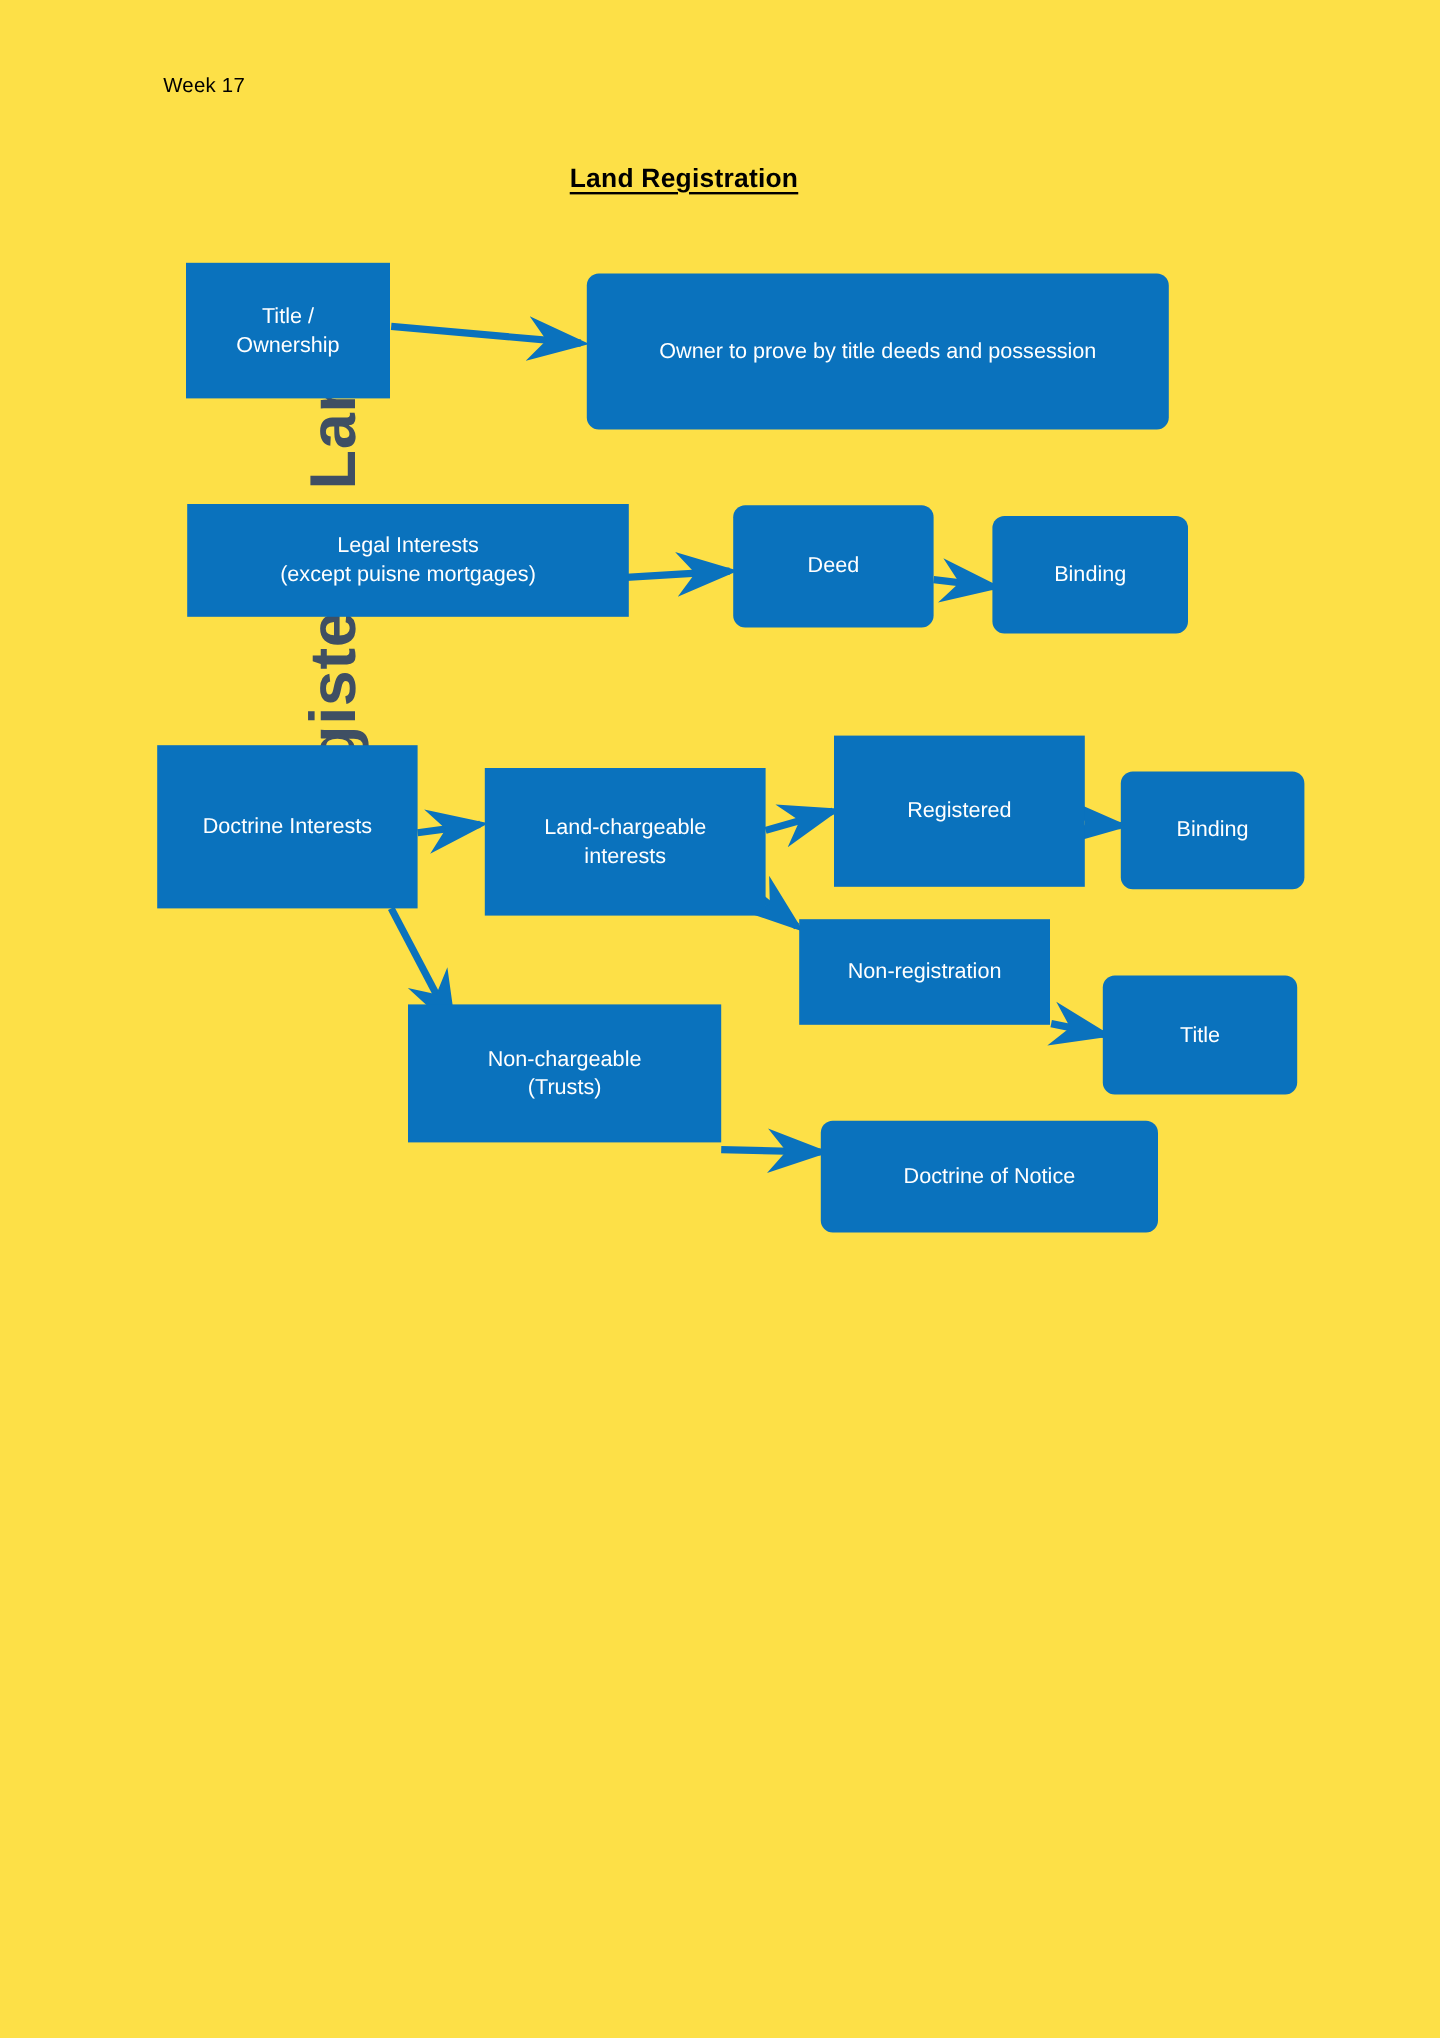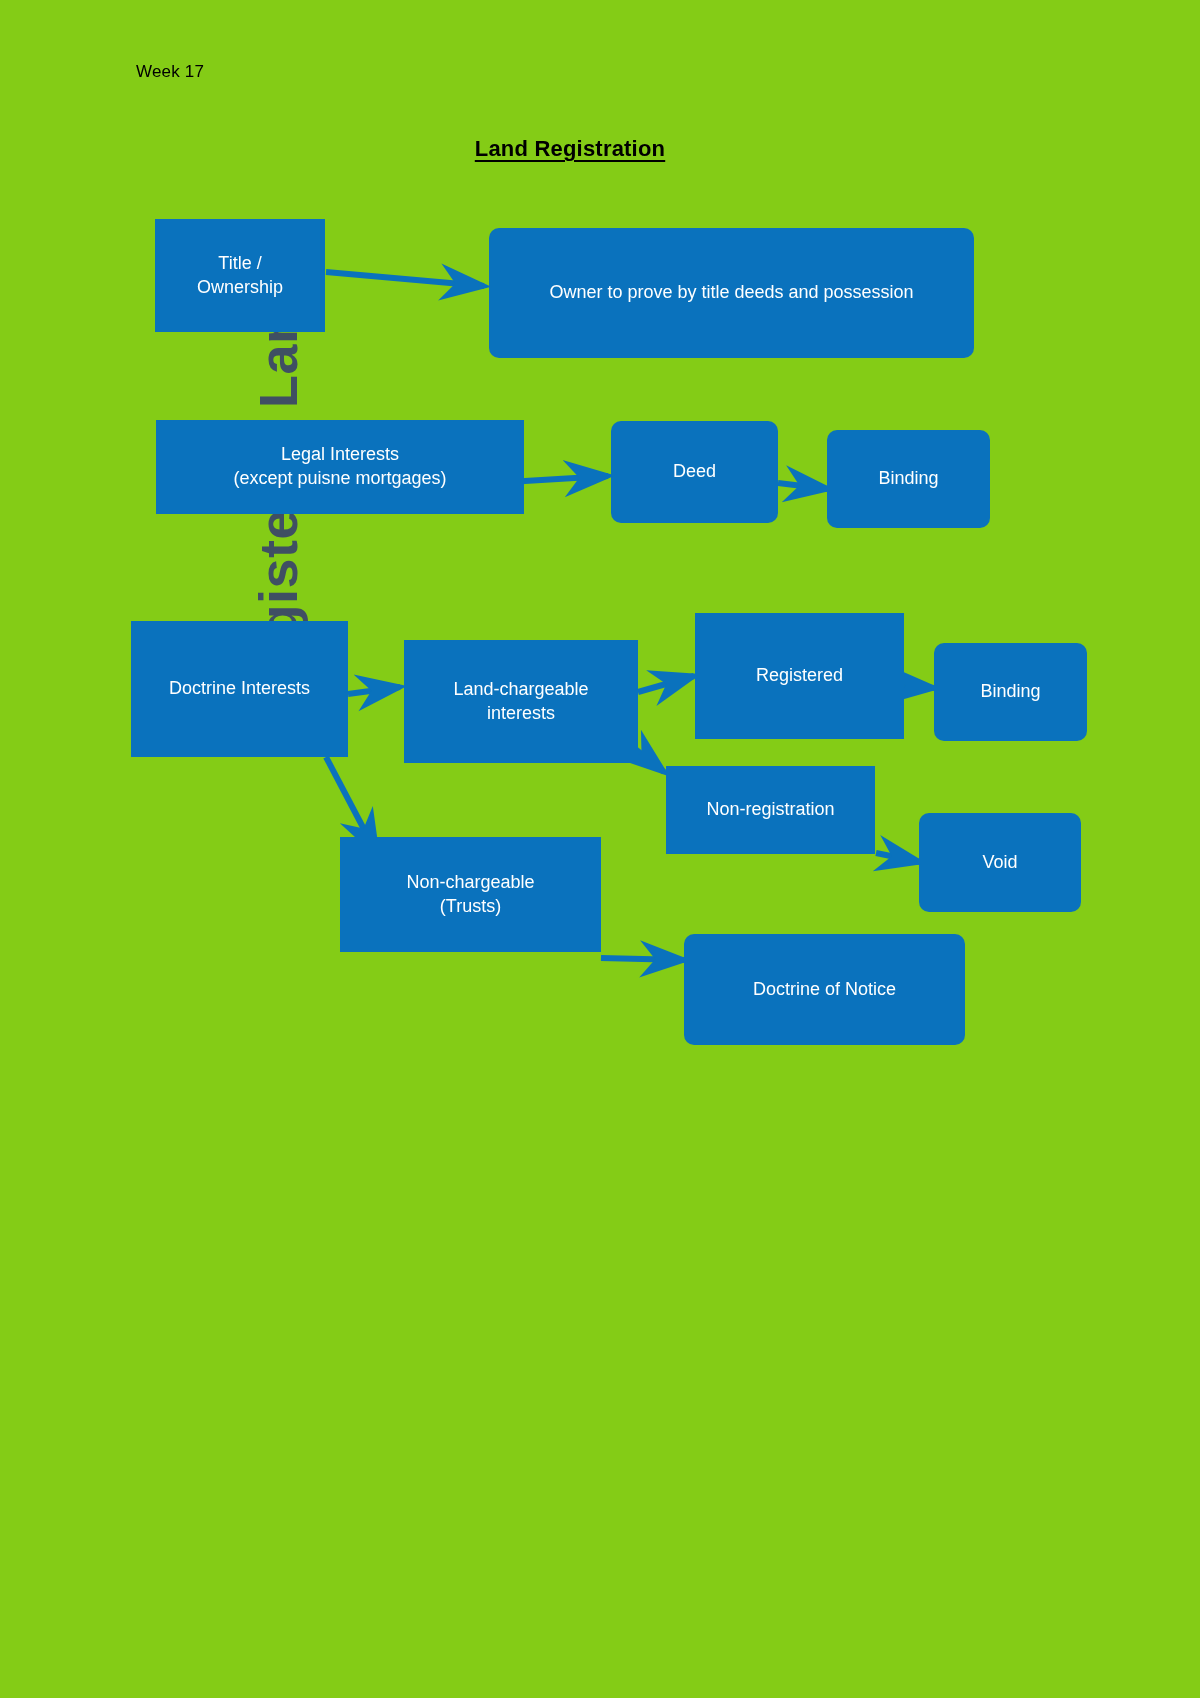--- a/index.html
+++ b/index.html
@@ -9,21 +9,21 @@
     background: #ffffff;
   }
   body {
     font-family: "Liberation Sans", sans-serif;
     -webkit-font-smoothing: antialiased;
   }
   #page {
     position: relative;
     width: 1200px;
     height: 1698px;
-    background: #84cc16;
+    background: #fde047;
     overflow: hidden;
   }
 
   
   .week-label {
     position: absolute;
     left: 136px;
     top: 62px;
     font-size: 17px;
     color: #000000;
@@ -176,27 +176,27 @@
 
   <div class="node rounded" style="left:934px; top:643px; width:153px; height:98px;">
     <span class="txt">Binding</span>
   </div>
 
   <div class="node sq" style="left:666px; top:766px; width:209px; height:88px;">
     <span class="txt">Non-registration</span>
   </div>
 
   <div class="node rounded" style="left:919px; top:813px; width:162px; height:99px;">
-    <span class="txt">Void</span>
+    <span class="txt">Title</span>
   </div>
 
   <div class="node sq" style="left:340px; top:837px; width:261px; height:115px;">
     <span class="txt">
       <span>Non-chargeable</span><br>
       <span>(Trusts)</span>
     </span>
   </div>
 
-  <div class="node rounded" style="left:684px; top:934px; width:281px; height:111px;">
+  <div class="node rounded" style="left:684px; top:934px; width:281px; height:93px;">
     <span class="txt">Doctrine of Notice</span>
   </div>
 
 </div>
 
 </body></html>

